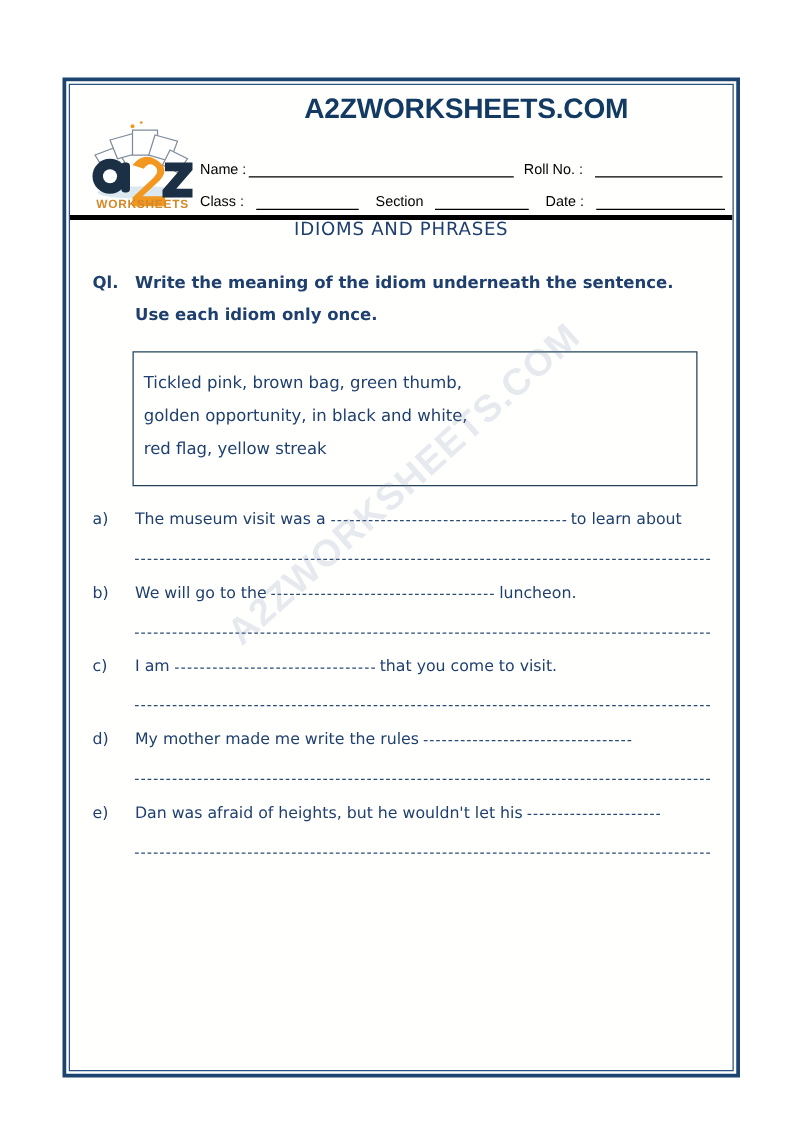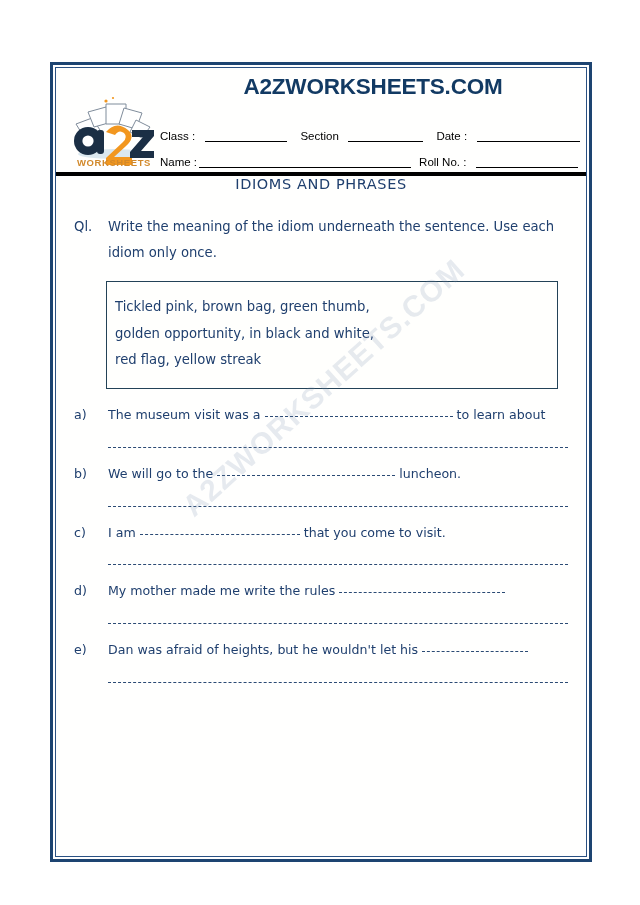--- a/index.html
+++ b/index.html
@@ -113,20 +113,21 @@
     margin-bottom: 22px;
   }
 
   .instruction {
     display: flex;
     color: #1f3f6e;
     font-family: "DejaVu Sans", sans-serif;
     font-size: 13.2px;
     line-height: 1.95;
     padding-right: 6px;
+    font-weight: bold;
   }
   .instruction .qnum {
     width: 34px;
     flex: none;
     padding-left: 4px;
   }
   .instruction .qtext { flex: 1; }
 
   
   .wordbank {
@@ -233,39 +234,39 @@
           </g>
 
           <text x="48" y="72" text-anchor="middle" font-family="Liberation Sans, sans-serif" font-size="9.5" font-weight="bold" fill="#d2892a" letter-spacing="0.6">WORKSHEETS</text>
         </svg>
       </div>
 
       <div class="brand">A2ZWORKSHEETS.COM</div>
 
       <div class="fields">
         <div class="field-row">
+          <span class="field-label">Name :</span>
+          <span class="rule rule-name"></span>
+          <span class="gap-sm"></span>
+          <span class="field-label">Roll No. :</span>
+          <span class="gap-sm"></span>
+          <span class="rule rule-roll"></span>
+        </div>
+        <div class="field-row">
           <span class="field-label">Class :</span>
           <span class="gap-sm"></span>
           <span class="rule rule-class"></span>
           <span class="gap-md"></span>
           <span class="field-label">Section</span>
           <span class="gap-sm"></span>
           <span class="rule rule-section"></span>
           <span class="gap-md"></span>
           <span class="field-label">Date :</span>
           <span class="gap-sm"></span>
           <span class="rule rule-date"></span>
-        </div>
-        <div class="field-row">
-          <span class="field-label">Name :</span>
-          <span class="rule rule-name"></span>
-          <span class="gap-sm"></span>
-          <span class="field-label">Roll No. :</span>
-          <span class="gap-sm"></span>
-          <span class="rule rule-roll"></span>
         </div>
       </div>
     </div>
 
     <div class="body-area">
 
       <div class="worksheet-title">IDIOMS AND PHRASES</div>
 
       <div class="instruction">
         <div class="qnum">Ql.</div>

